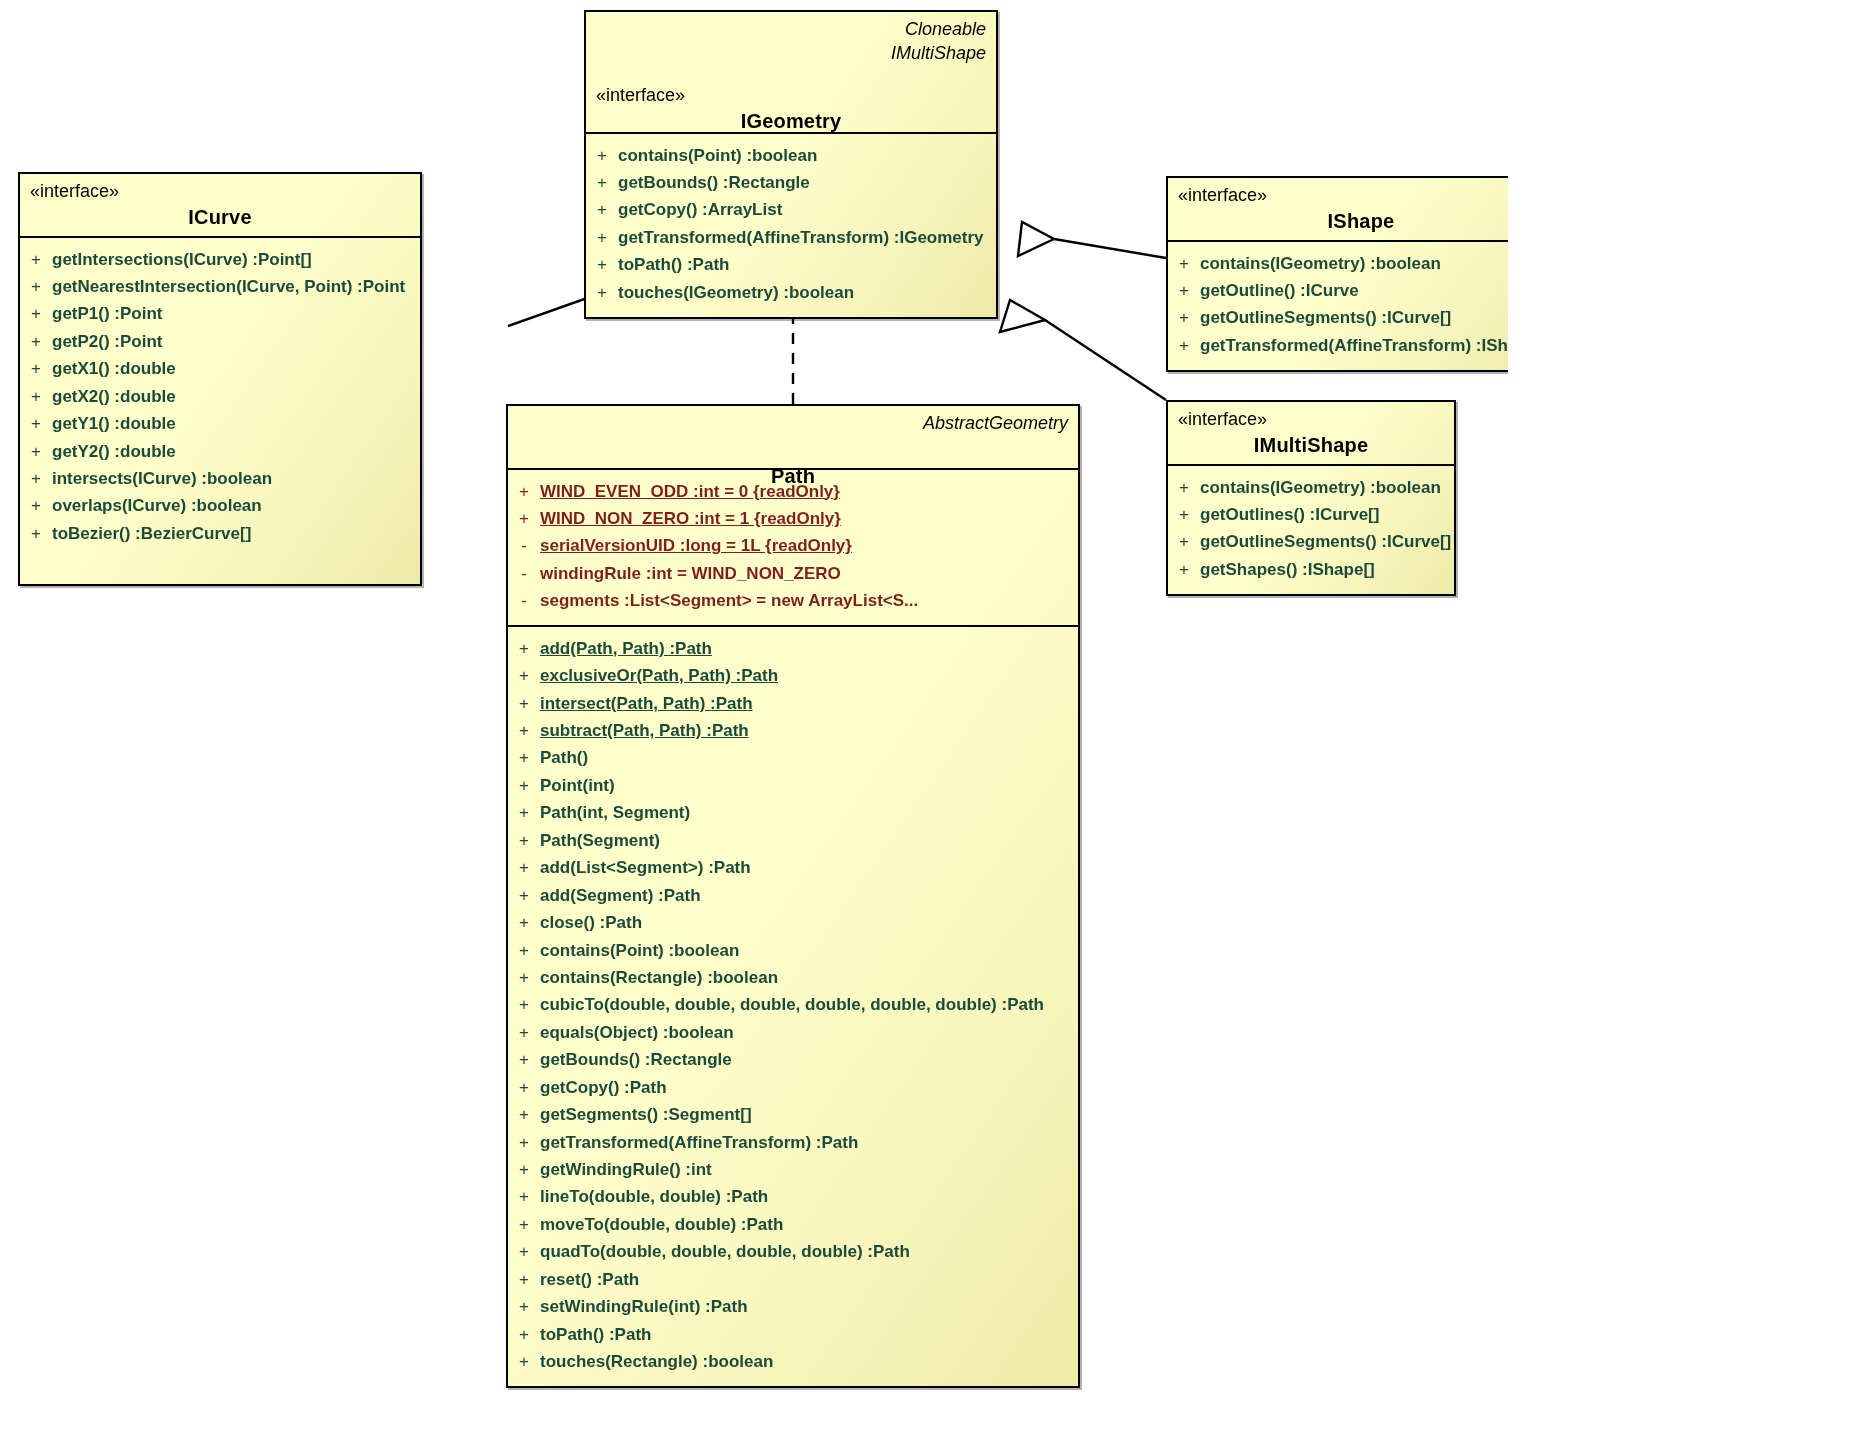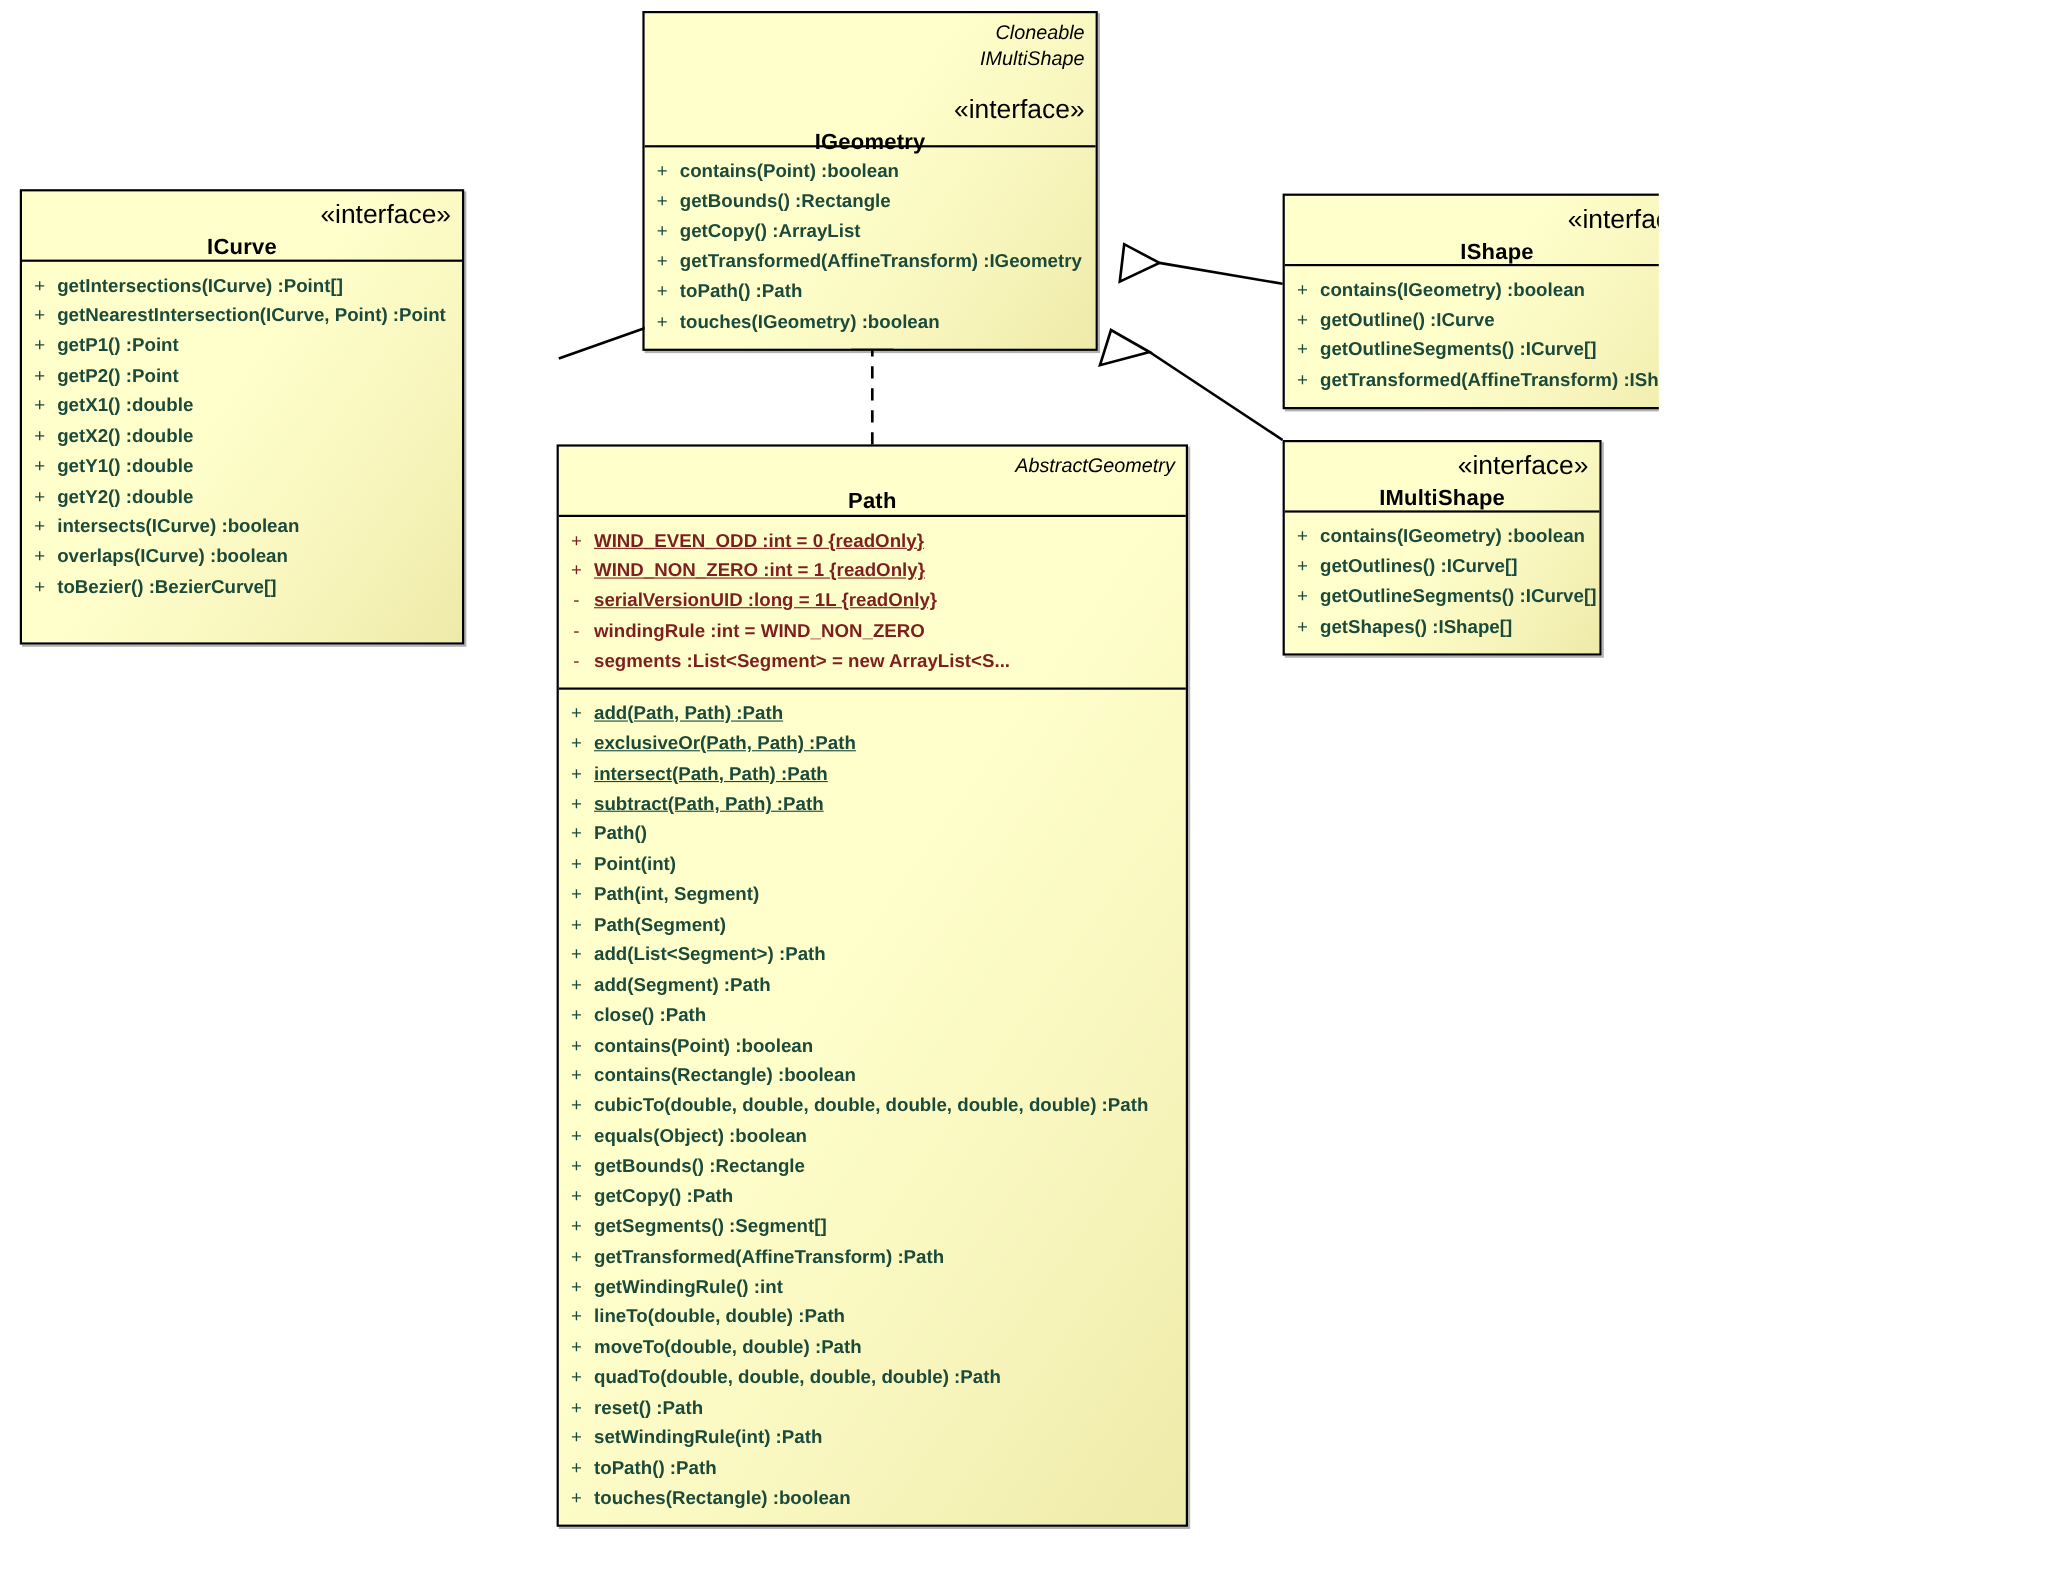--- a/index.html
+++ b/index.html
@@ -44,22 +44,22 @@
     right: 10px;
     top: 6px;
     text-align: right;
     font-style: italic;
     font-size: 18px;
     color: #000000;
     line-height: 1.33;
   }
   .tag-list div { white-space: nowrap; }
   .stereotype {
-    text-align: right;
-    font-size: 24px;
+    text-align: left;
+    font-size: 18px;
     color: #000000;
     line-height: 1.3;
   }
   .class-name {
     text-align: center;
     font-size: 20px;
     font-weight: bold;
     color: #000000;
     line-height: 1.4;
     letter-spacing: 0.2px;
@@ -95,21 +95,21 @@
   #box-icurve    { left: 18px;   top: 172px;  width: 404px; }
   #box-ishape    { left: 1166px; top: 176px;  width: 390px; }
   #box-imultishape { left: 1166px; top: 400px; width: 290px; }
   #box-path      { left: 506px;  top: 404px;  width: 574px; }
 
   #box-igeometry .box-header { height: 122px; padding-top: 10px; }
   #box-igeometry .box-header .stereotype { margin-top: 62px; }
   #box-icurve .box-header { height: 64px; }
   #box-ishape .box-header { height: 64px; }
   #box-imultishape .box-header { height: 64px; }
-  #box-path .box-header { height: 64px; padding-top: 4px; }
+  #box-path .box-header { height: 64px; padding-top: 24px; }
   #box-path .box-header .class-name { margin-top: 32px; }
   #box-path .tag-list { font-size: 18px; }
 
   .attr-section { border-bottom: 2px solid #000000; }
 </style>
 </head>
 <body>
 
 <div id="canvas">
 

